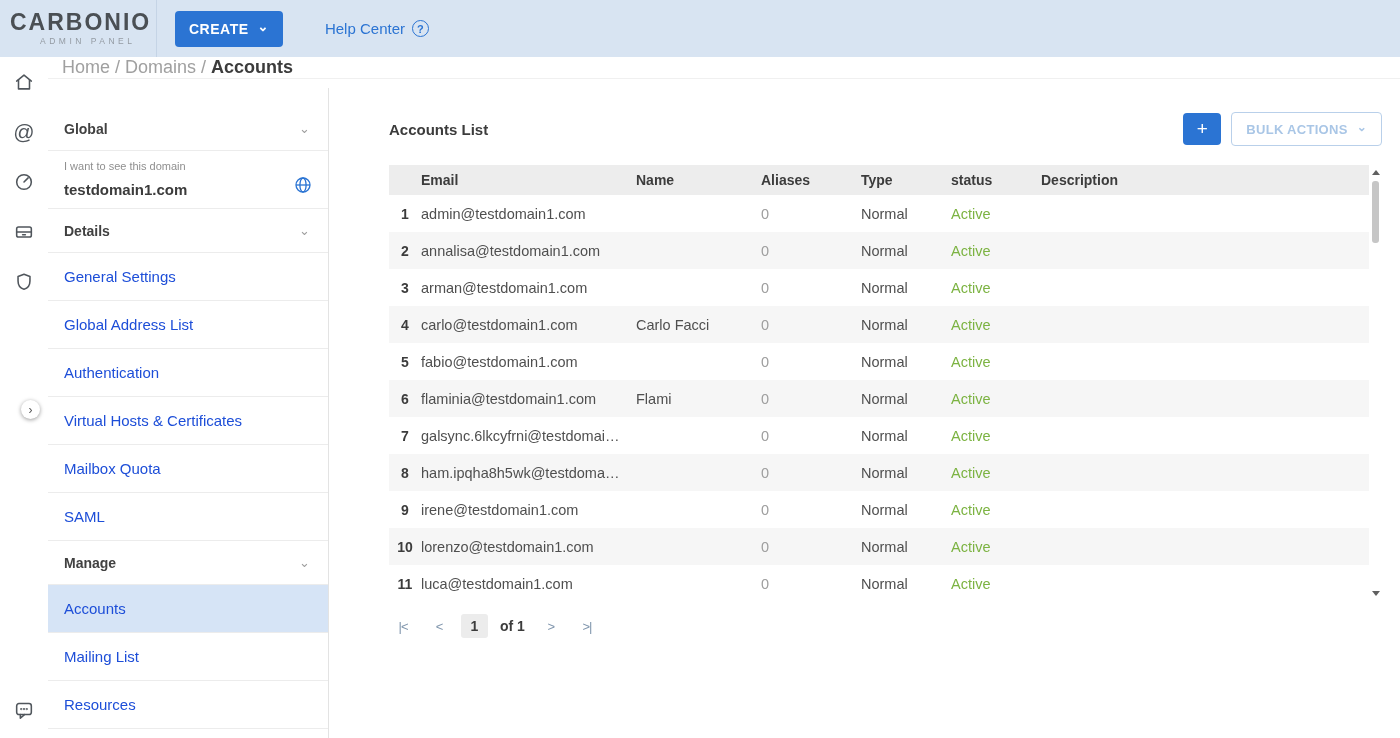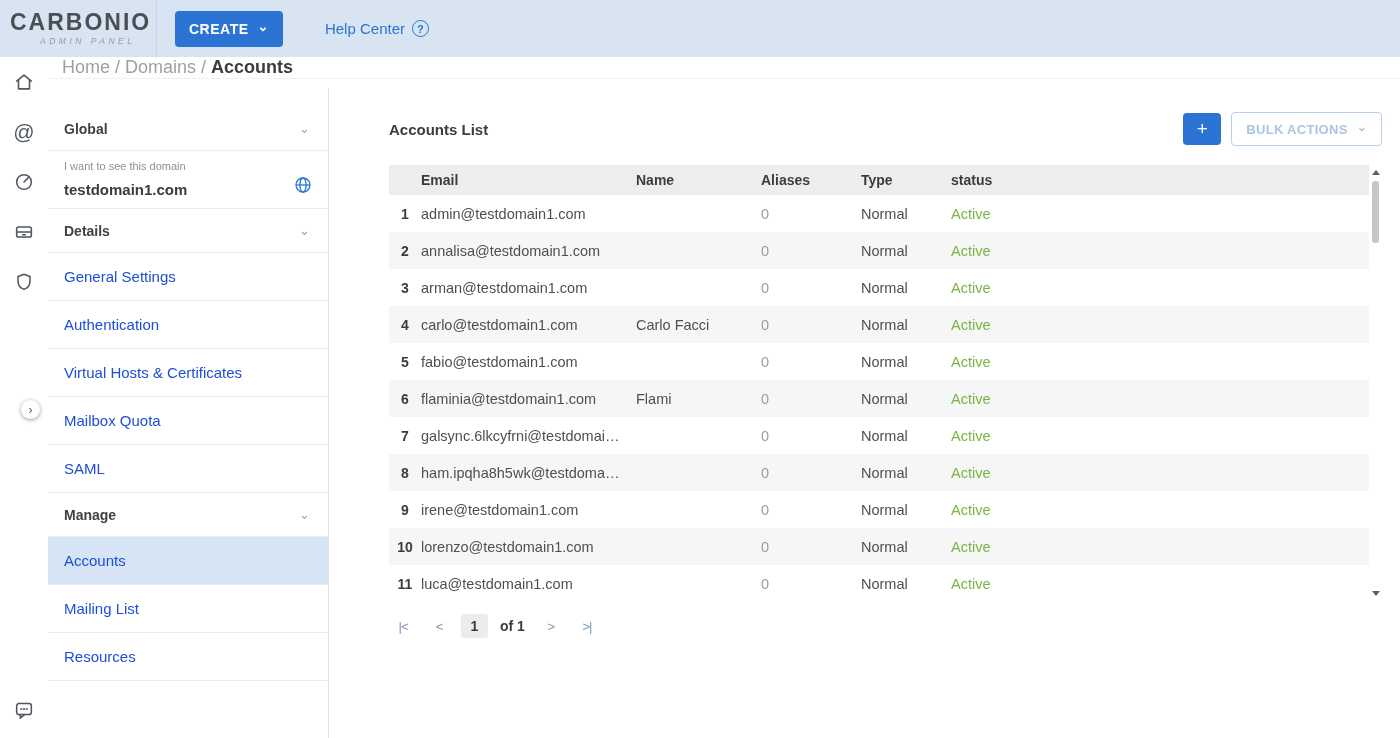--- a/index.html
+++ b/index.html
@@ -4,21 +4,21 @@
 <style>
   * { margin:0; padding:0; box-sizing:border-box; }
   html,body { width:1400px; height:738px; overflow:hidden; background:#fff;
               font-family:"Liberation Sans", sans-serif; position:relative; }
 
   
   .topbar { position:absolute; top:0; left:0; width:1400px; height:57px;
             background:#d8e4f2; display:flex; align-items:center; z-index:10; }
   .logo { margin-left:10px; width:146px; }
   .logo-title { font-size:23px; font-weight:bold; color:#4a4f54; letter-spacing:2px; line-height:1; }
-  .logo-sub { font-size:8.5px; color:#949ba3; letter-spacing:3.5px; margin-top:2px; padding-left:30px;font-style:italic; }
+  .logo-sub { font-size:8.5px; color:#949ba3; letter-spacing:3.5px; margin-top:2px; padding-left:30px; }
   .topbar-divider { width:1px; height:57px; background:#c5d4e6; }
   .create-btn { margin-left:18px; background:#2b74d3; color:#fff; font-weight:bold; font-size:14px;
                 letter-spacing:.5px; border:none; border-radius:4px; height:36px; padding:0 14px;
                 display:flex; align-items:center; gap:9px; cursor:pointer; font-family:inherit; }
   .create-chevron { font-size:13px; line-height:1; margin-top:-5px; }
   .help { margin-left:42px; color:#2b74d3; font-size:15px; display:flex; align-items:center; gap:7px; cursor:pointer; }
   .help-q { width:17px; height:17px; border:1.5px solid #2b74d3; border-radius:50%; font-size:11px;
             font-weight:bold; display:flex; align-items:center; justify-content:center; }
 
   
@@ -186,20 +186,21 @@
               <ellipse cx="9" cy="9" rx="3.1" ry="7"></ellipse>
               <line x1="2" y1="9" x2="16" y2="9"></line>
             </svg></span>
         </div>
       </div>
       <div class="side-section">
         <span>Details</span>
         <span class="side-chevron">⌄</span>
       </div>
       <div class="side-item">General Settings</div>
+      <div class="side-item">Global Address List</div>
       <div class="side-item">Authentication</div>
       <div class="side-item">Virtual Hosts &amp; Certificates</div>
       <div class="side-item">Mailbox Quota</div>
       <div class="side-item">SAML</div>
       <div class="side-section">
         <span>Manage</span>
         <span class="side-chevron">⌄</span>
       </div>
       <div class="side-item selected">Accounts</div>
       <div class="side-item">Mailing List</div>
@@ -225,20 +226,21 @@
 
 
   <div class="tablewrap">
     <div class="thead" id="thead">
         <div class="th"></div>
         <div class="th">Email</div>
         <div class="th">Name</div>
         <div class="th">Aliases</div>
         <div class="th">Type</div>
         <div class="th">status</div>
+        <div class="th">Description</div>
       </div>
     <div class="tbody" id="tbody">
         <div class="trow">
           <div class="cell cell-num">1</div>
           <div class="cell cell-email">admin@testdomain1.com</div>
           <div class="cell"></div>
           <div class="cell cell-aliases">0</div>
           <div class="cell">Normal</div>
           <div class="cell cell-status">Active</div>
           <div class="cell"></div>

